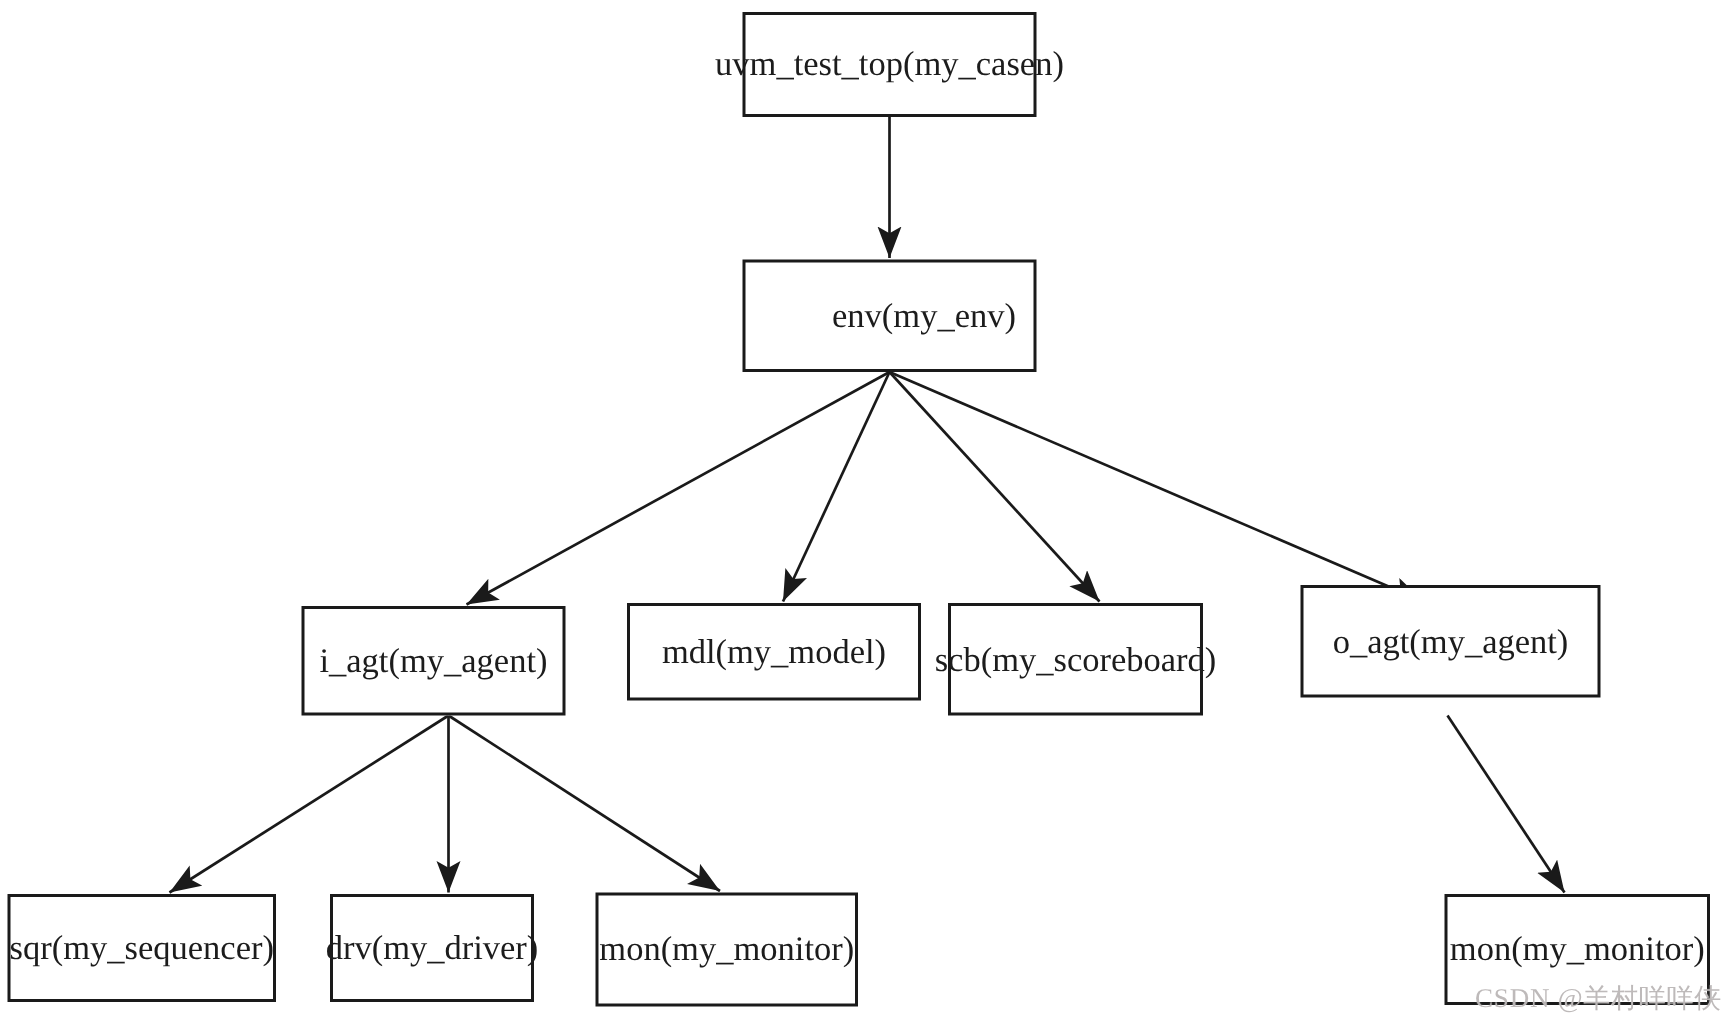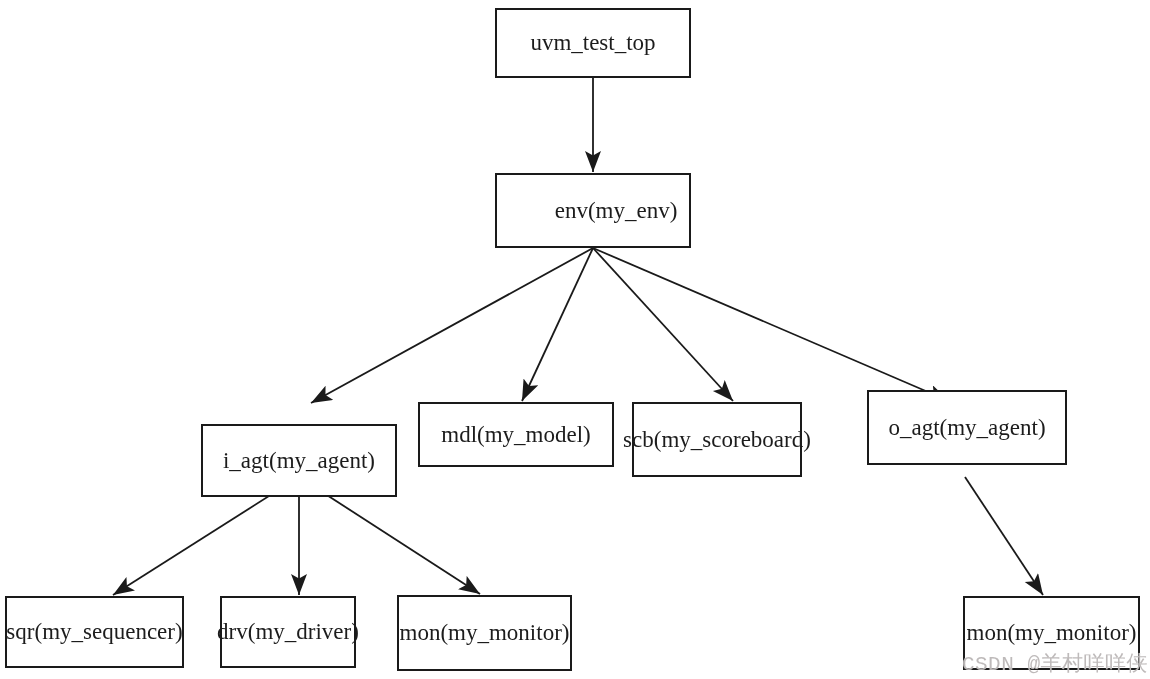--- a/index.html
+++ b/index.html
@@ -39,22 +39,22 @@
   .node .label {
     font-size: 23px;
   }
   .node .sublabel {
     font-size: 23px;
   }
   .watermark {
     position: absolute;
     right: 2px;
     bottom: 2px;
-    font-family: Liberation Mono, monospace;
-    font-size: 21px;
+    font-family: Liberation Serif, serif;
+    font-size: 18px;
     letter-spacing: 0.5px;
     color: rgba(186, 182, 182, 0.95);
     text-shadow: 0 0 1px rgba(255,255,255,0.6);
     white-space: nowrap;
     z-index: 5;
   }
 </style>
 </head>
 <body>
 
@@ -74,26 +74,27 @@
         <line x1="299" y1="477" x2="113" y2="595" stroke="#1a1a1a" stroke-width="1.8" marker-end="url(#arrowhead)"></line>
         <line x1="299" y1="477" x2="299" y2="595" stroke="#1a1a1a" stroke-width="1.8" marker-end="url(#arrowhead)"></line>
         <line x1="299" y1="477" x2="480" y2="594" stroke="#1a1a1a" stroke-width="1.8" marker-end="url(#arrowhead)"></line>
         <line x1="965" y1="477" x2="1043" y2="595" stroke="#1a1a1a" stroke-width="1.8" marker-end="url(#arrowhead)"></line>
       </g>
   </svg>
 
   <div id="nodes">
       <div class="node" style="left: 495px; top: 8px; width: 196px; height: 70px;">
         <div class="label">uvm_test_top</div>
+        <div class="sublabel">(my_casen)</div>
       </div>
       <div class="node" style="left: 495px; top: 173px; width: 196px; height: 75px; padding-left: 46px;">
         <div class="label">env</div>
         <div class="sublabel">(my_env)</div>
       </div>
-      <div class="node" style="left: 201px; top: 404px; width: 196px; height: 73px; margin-top: 20px;">
+      <div class="node" style="left: 201px; top: 404px; width: 176px; height: 73px;">
         <div class="label">i_agt</div>
         <div class="sublabel">(my_agent)</div>
       </div>
       <div class="node" style="left: 418px; top: 402px; width: 196px; height: 65px;">
         <div class="label">mdl</div>
         <div class="sublabel">(my_model)</div>
       </div>
       <div class="node" style="left: 632px; top: 402px; width: 170px; height: 75px;">
         <div class="label">scb</div>
         <div class="sublabel">(my_scoreboard)</div>

